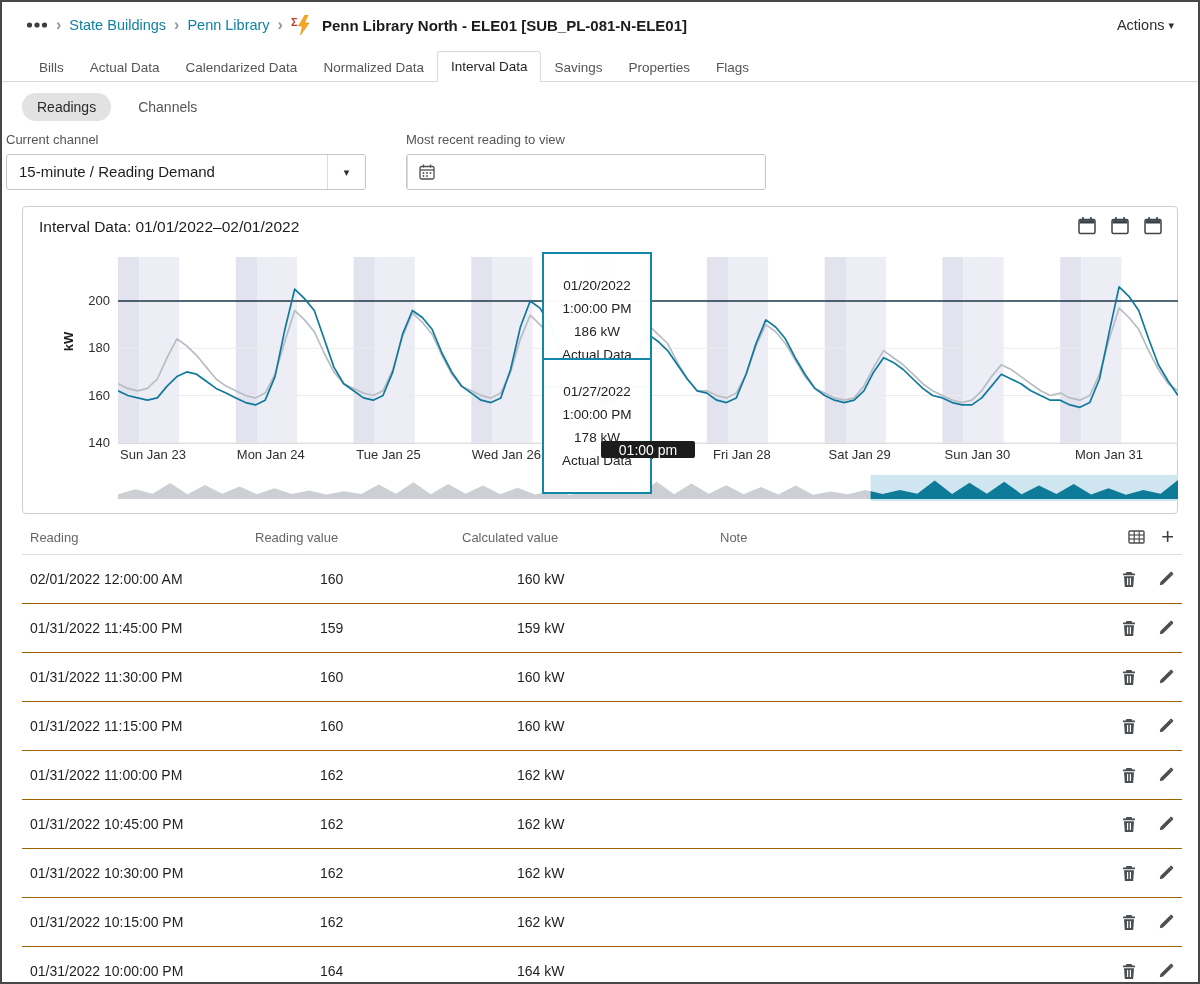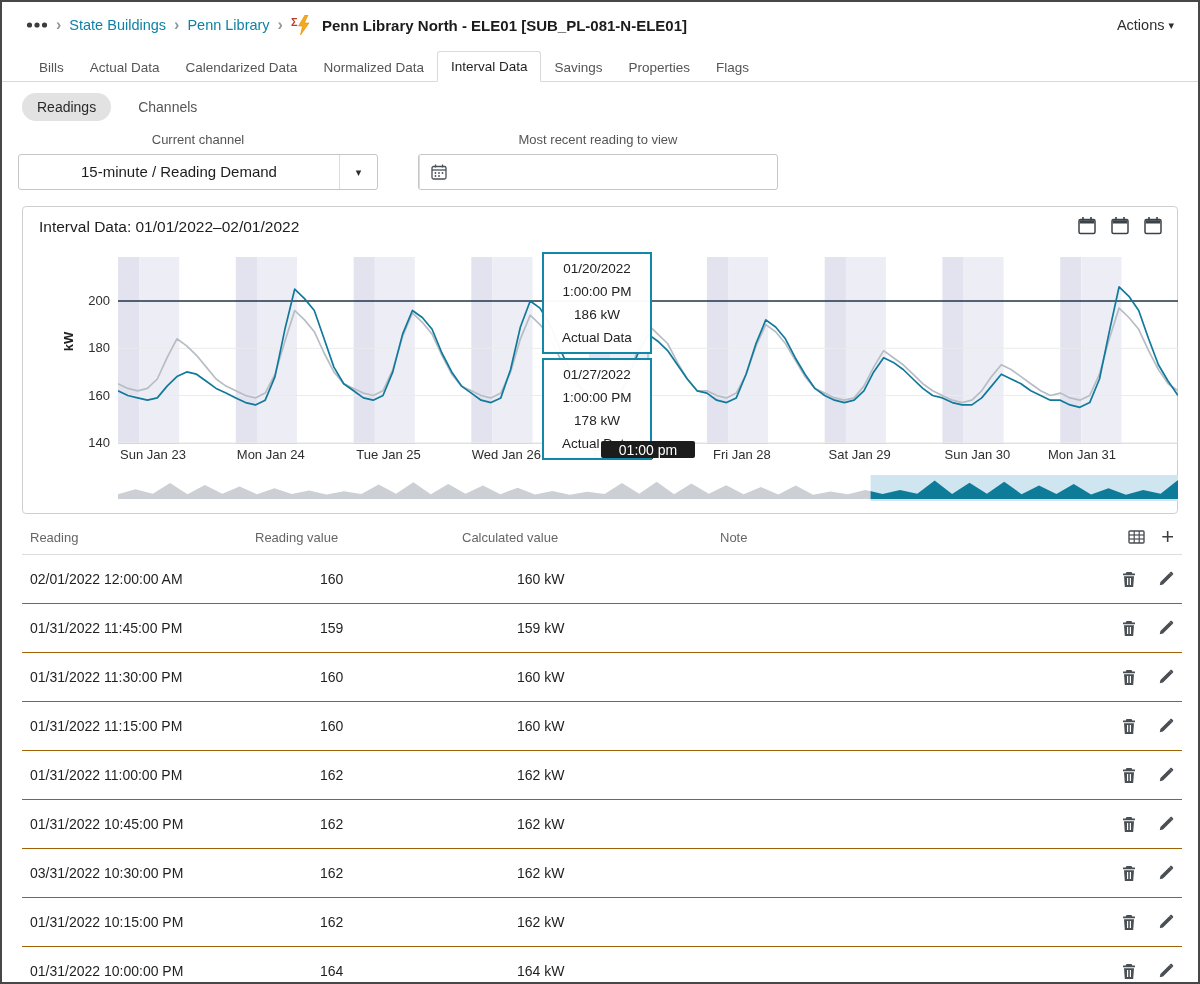--- a/index.html
+++ b/index.html
@@ -17,38 +17,38 @@
   .tabs{display:flex;align-items:flex-end;border-bottom:1px solid #d9d9d9;padding:0 24px;height:33px;}
   .tab{padding:7px 13px;font-size:13.5px;color:#555;cursor:pointer;position:relative;top:1px;white-space:nowrap;}
   .tab.active{background:#fff;border:1px solid #d9d9d9;border-bottom:1px solid #fff;border-radius:3px 3px 0 0;color:#1f1f1f;}
 
   
   .subtabs{display:flex;align-items:center;gap:12px;padding:11px 20px 7px;}
   .subtab{font-size:14px;color:#555;padding:6px 15px;cursor:pointer;border-radius:15px;}
   .subtab.active{background:#e2e2e2;color:#2a2a2a;}
 
   
-  .filters{display:flex;gap:40px;padding:4px 16px 14px;text-align:center;}
+  .filters{display:flex;gap:40px;padding:4px 4px 14px;}
   .field{width:360px;}
   .field-label{font-size:13px;color:#555;margin-bottom:7px;}
   .input-box{display:flex;height:36px;border:1px solid #c6c6c6;border-radius:3px;background:#fff;align-items:stretch;box-sizing:border-box;}
   .input-value{flex:1;padding:0 12px;line-height:34px;font-size:15px;color:#1d1d1d;white-space:nowrap;overflow:hidden;}
   .input-btn{width:37px;border-left:1px solid #dcdcdc;display:flex;align-items:center;justify-content:center;cursor:pointer;color:#444;}
 
   
   .chart-panel{position:relative;margin:2px 20px 6px;height:306px;border:1px solid #cfcfcf;border-radius:4px;background:#fff;}
   .chart-title{position:absolute;left:16px;top:11px;font-size:15.5px;color:#1d1d1d;}
   .chart-icons{position:absolute;right:14px;top:9px;display:flex;gap:13px;}
   .chart-icon{cursor:pointer;display:flex;}
   .ylab{position:absolute;left:30px;top:127px;width:30px;text-align:center;font-size:13px;font-weight:bold;color:#222;transform:rotate(-90deg);}
   .ytick{position:absolute;left:45px;width:42px;text-align:right;font-size:13px;color:#2e2e2e;}
   .xlabel{position:absolute;top:240px;font-size:13px;color:#2e2e2e;transform:translateX(-50%);white-space:nowrap;}
   .plot-svg{position:absolute;left:95px;top:50px;}
   .scrub-svg{position:absolute;left:95px;top:268px;cursor:pointer;}
-  .tip{position:absolute;width:102px;background:rgba(255,255,255,.97);border:2px solid #1287a8;text-align:center;font-size:13.5px;line-height:23px;padding:3px 2px;color:#222;}
+  .tip{position:absolute;width:102px;background:rgba(255,255,255,.97);border:2px solid #1287a8;text-align:center;font-size:13.5px;line-height:23px;padding:20px 2px;color:#222;}
   .tip-1{left:519px;top:45px;z-index:3;}
   .tip-2{left:519px;top:151px;z-index:3;}
   .axis-tip{position:absolute;left:578px;top:234px;width:94px;height:17px;background:#1c1c1c;color:#fff;font-size:14px;display:flex;align-items:center;justify-content:center;z-index:4;border-radius:2px;}
 
   
   .data-table{width:1160px;margin:2px 20px 0;border-collapse:collapse;table-layout:fixed;}
   .data-table th{font-size:13px;color:#666;font-weight:normal;text-align:left;padding:9px 8px;border-bottom:1px solid #ddd;}
   .data-table td{font-size:14px;color:#1f1f1f;padding:5px 8px;height:38px;border-bottom:1px solid #a16207;white-space:nowrap;overflow:hidden;}
   .cell-val{padding-left:73px !important;}
   .cell-calc{padding-left:63px !important;}
@@ -210,21 +210,21 @@
       </svg>
     <div id="xlabels">
         <span class="xlabel" style="left: 130px;">Sun Jan 23</span>
         <span class="xlabel" style="left: 247.778px;">Mon Jan 24</span>
         <span class="xlabel" style="left: 365.556px;">Tue Jan 25</span>
         <span class="xlabel" style="left: 483.333px;">Wed Jan 26</span>
         <span class="xlabel" style="left: 601.111px;">Thu Jan 27</span>
         <span class="xlabel" style="left: 718.889px;">Fri Jan 28</span>
         <span class="xlabel" style="left: 836.667px;">Sat Jan 29</span>
         <span class="xlabel" style="left: 954.444px;">Sun Jan 30</span>
-        <span class="xlabel" style="left: 1059px;">Mon Jan 31</span>
+        <span class="xlabel" style="left: 1086px;">Mon Jan 31</span>
       </div>
     <svg class="scrub-svg" id="scrubber" width="1060" height="26">
         <path d="M0,24 L0.0,19.2 L17.4,14.3 L34.8,18.7 L52.1,8.1 L69.5,19.2 L86.9,10.0 L104.3,18.7 L121.6,11.6 L139.0,19.2 L156.4,13.2 L173.8,18.9 L191.1,15.4 L208.5,19.5 L225.9,16.2 L243.3,18.9 L260.7,9.4 L278.0,18.7 L295.4,7.3 L312.8,19.2 L330.2,8.9 L347.5,18.7 L364.9,10.5 L382.3,19.2 L399.7,12.7 L417.0,19.5 L434.4,15.9 L451.8,19.7 L469.2,16.8 L486.6,18.9 L503.9,8.1 L521.3,18.7 L538.7,6.7 L556.1,19.2 L573.4,8.6 L590.8,18.7 L608.2,10.2 L625.6,19.2 L643.0,12.1 L660.3,19.5 L677.7,10.5 L695.1,19.7 L712.5,16.5 L729.8,19.2 L747.2,14.9 L764.6,18.9 L782.0,14.9 L799.3,18.7 L816.7,5.4 L834.1,18.9 L851.5,7.8 L868.9,18.7 L886.2,6.7 L903.6,19.2 L921.0,10.5 L938.4,18.9 L955.7,8.9 L973.1,19.5 L990.5,13.2 L1007.9,19.7 L1025.2,15.1 L1042.6,18.7 L1060.0,5.1 L1060,24 Z" fill="#ccd0d4"></path>
         <rect x="752.6" y="0" width="307.4" height="26" fill="#cfe5f0"></rect>
         <clipPath id="selclip">
           <rect x="752.6" y="0" width="307.4" height="26"></rect>
         </clipPath>
         <path d="M0,24 L0.0,19.2 L17.4,14.3 L34.8,18.7 L52.1,8.1 L69.5,19.2 L86.9,10.0 L104.3,18.7 L121.6,11.6 L139.0,19.2 L156.4,13.2 L173.8,18.9 L191.1,15.4 L208.5,19.5 L225.9,16.2 L243.3,18.9 L260.7,9.4 L278.0,18.7 L295.4,7.3 L312.8,19.2 L330.2,8.9 L347.5,18.7 L364.9,10.5 L382.3,19.2 L399.7,12.7 L417.0,19.5 L434.4,15.9 L451.8,19.7 L469.2,16.8 L486.6,18.9 L503.9,8.1 L521.3,18.7 L538.7,6.7 L556.1,19.2 L573.4,8.6 L590.8,18.7 L608.2,10.2 L625.6,19.2 L643.0,12.1 L660.3,19.5 L677.7,10.5 L695.1,19.7 L712.5,16.5 L729.8,19.2 L747.2,14.9 L764.6,18.9 L782.0,14.9 L799.3,18.7 L816.7,5.4 L834.1,18.9 L851.5,7.8 L868.9,18.7 L886.2,6.7 L903.6,19.2 L921.0,10.5 L938.4,18.9 L955.7,8.9 L973.1,19.5 L990.5,13.2 L1007.9,19.7 L1025.2,15.1 L1042.6,18.7 L1060.0,5.1 L1060,24 Z" fill="#0e7c99" clip-path="url(#selclip)"></path>
       </svg>
 
@@ -358,21 +358,21 @@
               <svg width="16" height="17" viewBox="0 0 16 17">
                 <path fill="#4a4f54" d="M5.5 1h5l.8 1.6H14v1.6H2V2.6h2.7L5.5 1zM3 5.2h10l-.8 10.8H3.8L3 5.2zm3 1.9v7h1.2v-7H6zm2.8 0v7H10v-7H8.8z"></path>
               </svg>
             </span><span class="row-icon">
               <svg width="16" height="16" viewBox="0 0 16 16">
                 <path fill="#4a4f54" d="M11.5 1.9l2.6 2.6L5 13.6l-3.2.6.6-3.2 9.1-9.1zm.9-.9c.4-.4 1-.4 1.4 0l1.2 1.2c.4.4.4 1 0 1.4l-.8.8-2.6-2.6.8-.8z"></path>
               </svg>
             </span></td>
         </tr>
         <tr>
-          <td>03/31/2022 10:30:00 PM</td>
+          <td>01/31/2022 10:30:00 PM</td>
           <td class="cell-val">162</td>
           <td class="cell-calc">162 kW</td>
           <td></td>
           <td class="icon-cell"><span class="row-icon">
               <svg width="16" height="17" viewBox="0 0 16 17">
                 <path fill="#4a4f54" d="M5.5 1h5l.8 1.6H14v1.6H2V2.6h2.7L5.5 1zM3 5.2h10l-.8 10.8H3.8L3 5.2zm3 1.9v7h1.2v-7H6zm2.8 0v7H10v-7H8.8z"></path>
               </svg>
             </span><span class="row-icon">
               <svg width="16" height="16" viewBox="0 0 16 16">
                 <path fill="#4a4f54" d="M11.5 1.9l2.6 2.6L5 13.6l-3.2.6.6-3.2 9.1-9.1zm.9-.9c.4-.4 1-.4 1.4 0l1.2 1.2c.4.4.4 1 0 1.4l-.8.8-2.6-2.6.8-.8z"></path>

